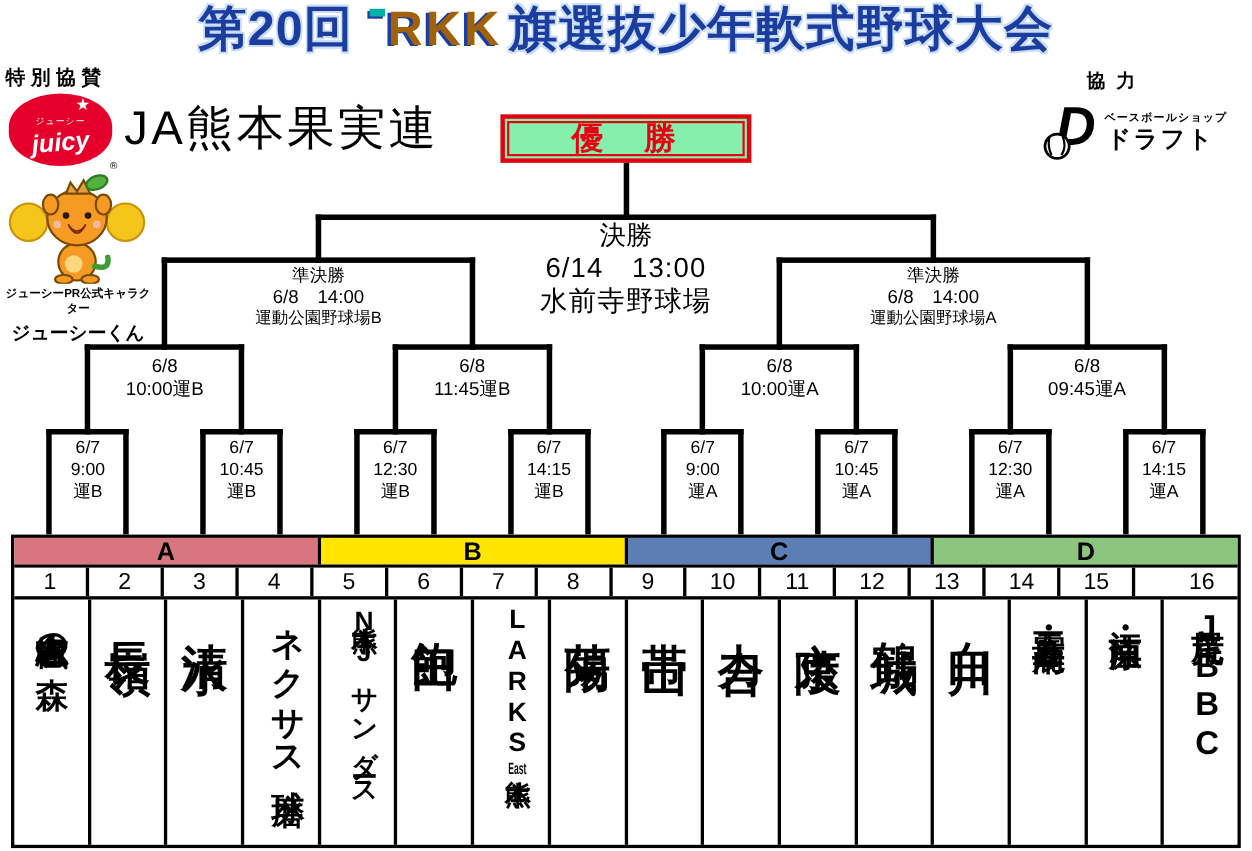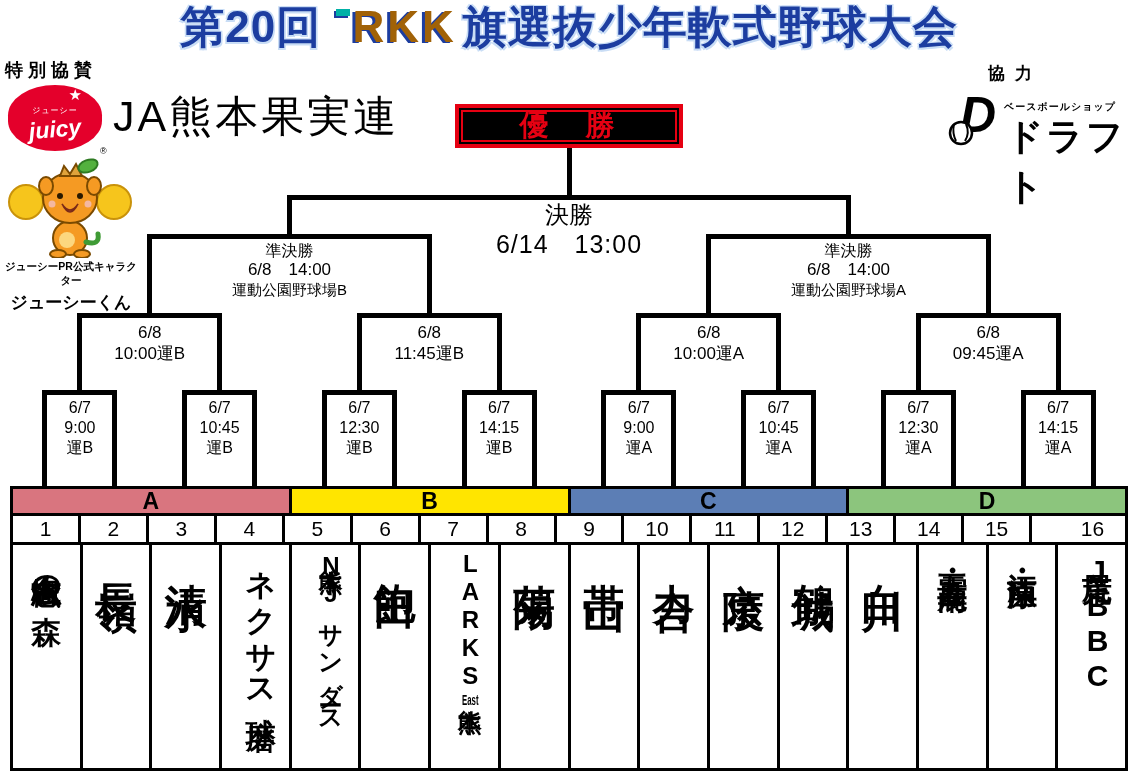--- a/index.html
+++ b/index.html
@@ -30,25 +30,25 @@
   .mascot-cap .c1{font-size:10.5px;font-weight:bold;}
   .mascot-cap .c2{font-size:17px;font-weight:bold;margin-top:3px;}
 
   
   .coop-label{position:absolute;left:963px;top:62px;width:104px;text-align:center;
               font-size:17px;font-weight:bold;letter-spacing:10px;}
   .draft{position:absolute;left:948px;top:88px;width:188px;height:62px;}
   .draft .dletter{position:absolute;left:12px;top:-2px;font-size:50px;font-weight:900;font-style:italic;}
   .draft .ball{position:absolute;left:0px;top:32px;}
   .draft .shop-type{position:absolute;left:56px;top:12px;font-size:10px;font-weight:bold;letter-spacing:1px;}
-  .draft .shop-name{position:absolute;left:58px;top:24px;font-size:37px;font-weight:900;letter-spacing:2px;}
+  .draft .shop-name{position:absolute;left:58px;top:24px;font-size:22px;font-weight:900;letter-spacing:2px;}
 
   
   .champ-box{position:absolute;left:455px;top:104px;width:228px;height:44px;
-             border:4px solid #e60012;box-sizing:border-box;background:#000000;
+             border:4px solid #e60012;box-sizing:border-box;background:#86efac;
              display:flex;align-items:center;justify-content:center;}
   .champ-box::before{content:"";position:absolute;inset:2px;border:2px solid #e60012;}
   .champ-text{font-size:29px;font-weight:bold;color:#e60012;letter-spacing:4px;position:relative;}
 
   
   #bracket{position:absolute;inset:0;}
   .bline{position:absolute;background:#000;}
   .blabel{position:absolute;transform:translateX(-50%);text-align:center;white-space:nowrap;}
   .fin-r{font-size:24px;line-height:28px;}
   .fin-d{font-size:25px;line-height:30px;letter-spacing:1px;}
@@ -187,20 +187,21 @@
       <div class="bline" style="left: 985.75px; top: 234px; width: 5px; height: 84px;"></div>
       <div class="bline" style="left: 147.25px; top: 234px; width: 284.5px; height: 5px;"></div>
       <div class="bline" style="left: 706.25px; top: 234px; width: 284.5px; height: 5px;"></div>
       <div class="bline" style="left: 287px; top: 195px; width: 5px; height: 44px;"></div>
       <div class="bline" style="left: 846px; top: 195px; width: 5px; height: 44px;"></div>
       <div class="bline" style="left: 287px; top: 195px; width: 564px; height: 5px;"></div>
       <div class="bline" style="left: 566.5px; top: 148px; width: 5px; height: 52px;"></div>
       <div class="blabel" style="left: 569px; top: 201px;">
         <div class="fin-r">決勝</div>
         <div class="fin-d">6/14　13:00</div>
+        <div class="fin-v">水前寺野球場</div>
       </div>
       <div class="blabel" style="left: 289.5px; top: 241px;">
         <div class="sf-r">準決勝</div>
         <div class="sf-d">6/8　14:00</div>
         <div class="sf-v">運動公園野球場B</div>
       </div>
       <div class="blabel" style="left: 848.5px; top: 241px;">
         <div class="sf-r">準決勝</div>
         <div class="sf-d">6/8　14:00</div>
         <div class="sf-v">運動公園野球場A</div>

